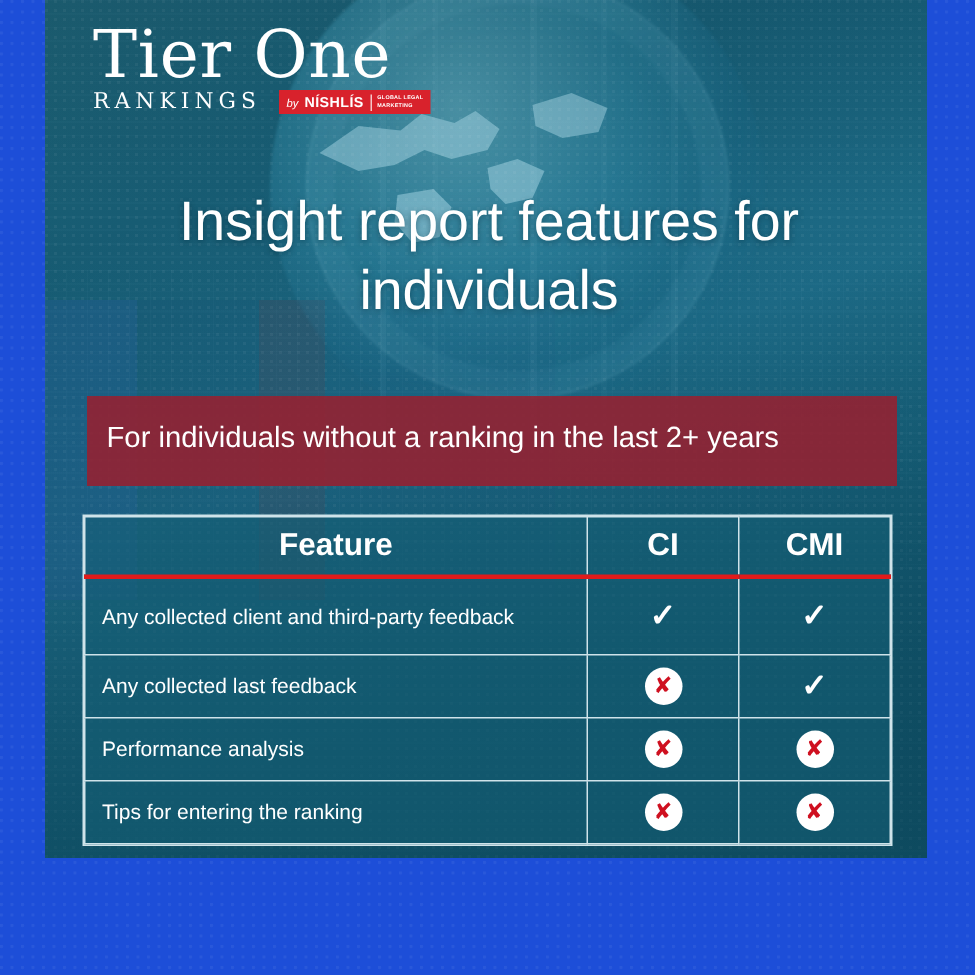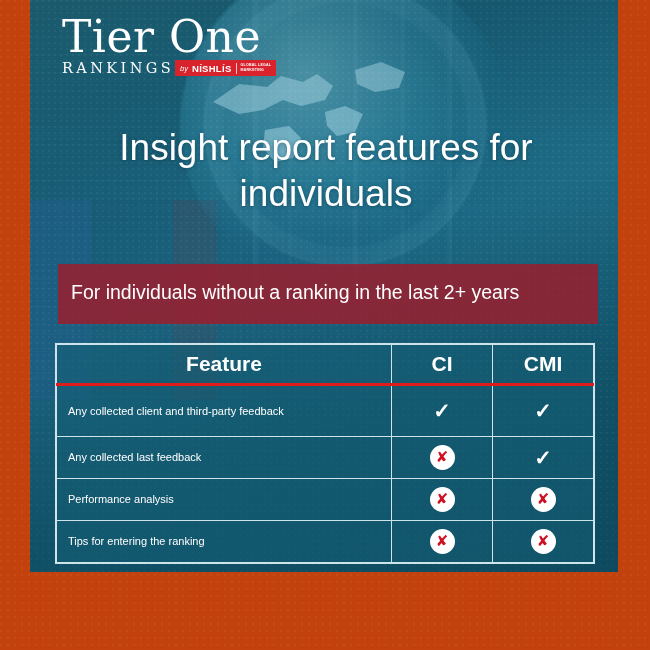--- a/index.html
+++ b/index.html
@@ -6,21 +6,21 @@
   html, body {
     width:650px; height:650px;
     overflow:hidden;
     background:#176a80;
     font-family:"Liberation Sans", sans-serif;
   }
 
   #page {
     position:relative;
     width:650px; height:650px;
-    background:#c2410c;
+    background:#1d4ed8;
   }
 
   
   #dots {
     position:absolute; inset:0;
     background-image:
       radial-gradient(circle at 1px 1px, rgba(255,255,255,.055) 1px, transparent 1.3px);
     background-size:7px 7px;
     pointer-events:none;
   }
@@ -120,21 +120,21 @@
   #logo .word {
     font-family:"DejaVu Serif", serif;
     font-weight:400;
     font-size:44px;
     line-height:50px;
     color:#ffffff;
     letter-spacing:.5px;
     white-space:nowrap;
   }
   #logo .sub {
-    display:flex; align-items:flex-end; gap:1px;
+    display:flex; align-items:flex-end; gap:12px;
     margin-top:-2px;
   }
   #logo .rank {
     font-family:"DejaVu Serif", serif;
     font-size:14.5px;
     letter-spacing:3.4px;
     color:#ffffff;
     white-space:nowrap;
   }
   #logo .badge {
@@ -202,21 +202,21 @@
   }
   #table thead th {
     height:40px;
     font-size:21px;
     font-weight:700;
     border-bottom:3px solid #e01b1b;
     padding:0 6px;
   }
   #table thead th.feat { text-align:center; }
   #table td.label {
-    font-size:11px;
+    font-size:14px;
     line-height:19px;
     padding:9px 10px 9px 11px;
     font-weight:400;
   }
   #table td.mark { text-align:center; width:101px; }
   #table tbody tr { height:42px; }
   #table tbody tr.tall { height:52px; }
 
   .tick {
     display:inline-block;

